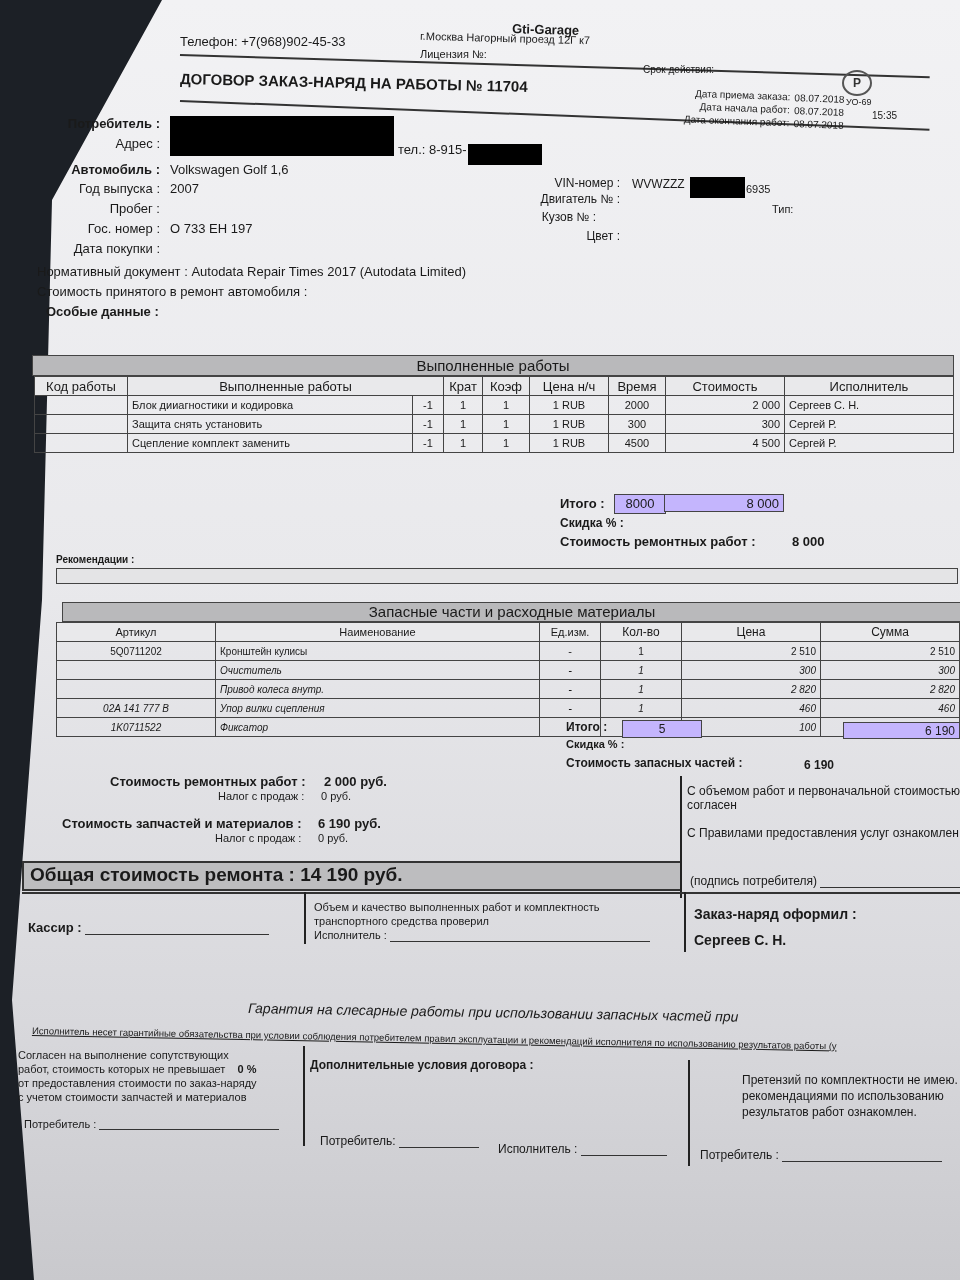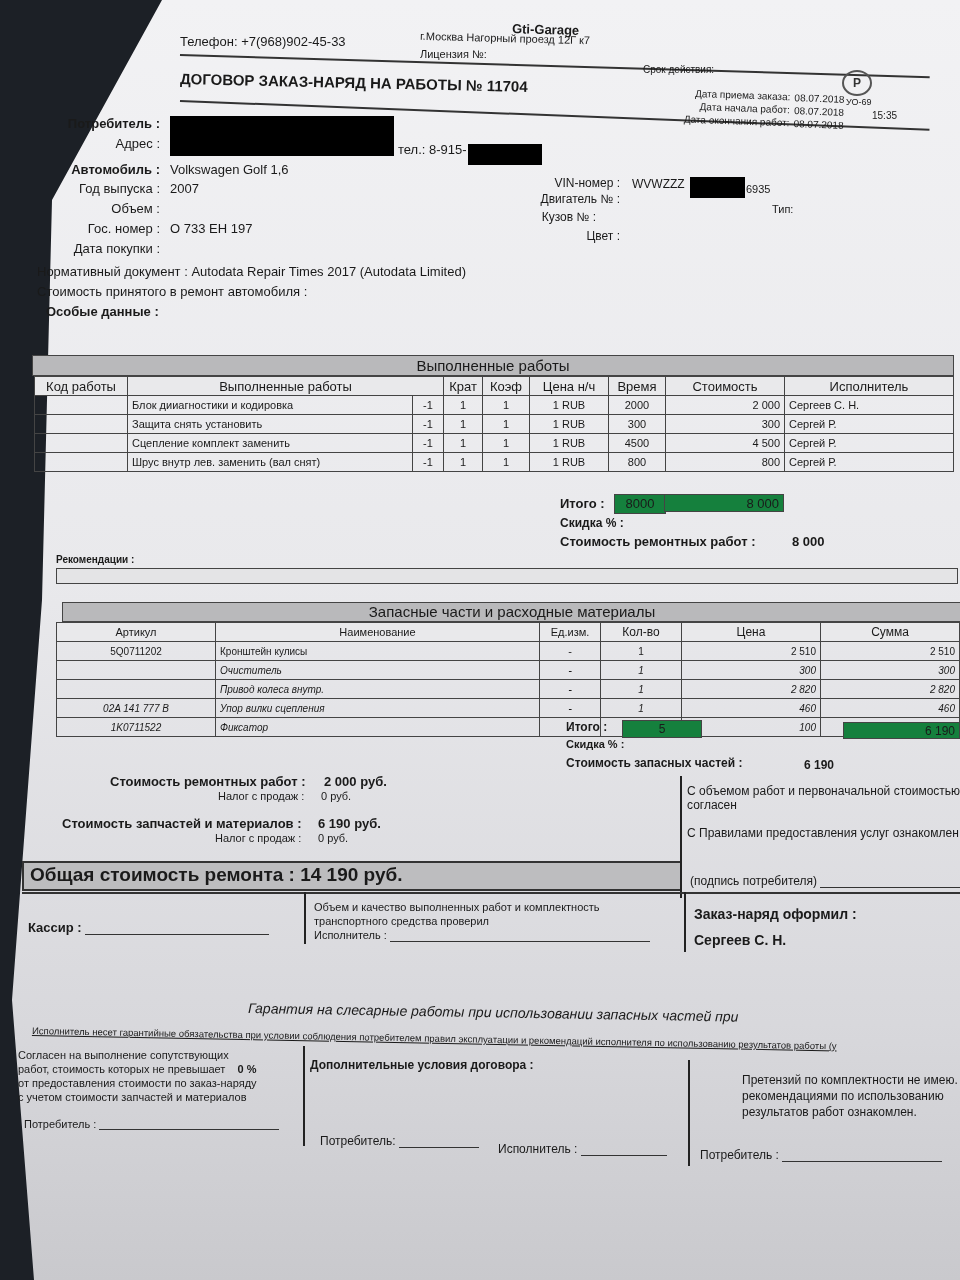--- a/index.html
+++ b/index.html
@@ -27,21 +27,21 @@
     position:absolute; background:#b9b9bb; border:1px solid #444;
     font-size:15px; text-align:center; font-weight:normal;
   }
   table.grid { position:absolute; border-collapse:collapse; font-size:11px;padding-left:24px; }
   table.grid td, table.grid th {
     border:1px solid #444; padding:0 4px; height:18px; white-space:nowrap;
   }
   table.grid th { font-size:13px; font-weight:normal; background:#e9e9eb; }
   .c { text-align:center; }
   .r { text-align:right; }
-  .tot { background:#15803d; border:1px solid #444; font-size:13px; }
+  .tot { background:#c4b5fd; border:1px solid #444; font-size:13px; }
   .sig-line { display:inline-block; border-bottom:1px solid #333; vertical-align:bottom; }
   .vline { position:absolute; width:0; border-left:2px solid #222; }
   .total-box {
     position:absolute; background:#bdbdbf; border:2px solid #333;
     font-size:19px; font-weight:bold; padding-left:6px; line-height:24px;
   }
   .stamp {
     position:absolute; width:26px; height:22px; border:2px solid #555; border-radius:50%;
     font-size:12px; font-weight:bold; text-align:center; line-height:22px; color:#333;
   }
@@ -78,21 +78,21 @@
 <div class="abs lbl bold" style="left:40px;top:116px;width:120px;">Потребитель :</div>
 <div class="abs lbl" style="left:40px;top:136px;width:120px;">Адрес :</div>
 <div class="redact" style="left:170px;top:116px;width:224px;height:40px;"></div>
 <div class="abs val" style="left:398px;top:142px;">тел.: 8-915-</div>
 <div class="redact" style="left:468px;top:144px;width:74px;height:21px;"></div>
 
 <div class="abs lbl bold" style="left:40px;top:162px;width:120px;">Автомобиль :</div>
 <div class="abs val" style="left:170px;top:162px;">Volkswagen Golf 1,6</div>
 <div class="abs lbl" style="left:40px;top:181px;width:120px;">Год выпуска :</div>
 <div class="abs val" style="left:170px;top:181px;">2007</div>
-<div class="abs lbl" style="left:40px;top:201px;width:120px;">Объем :</div>
+<div class="abs lbl" style="left:40px;top:201px;width:120px;">Пробег :</div>
 <div class="abs lbl" style="left:40px;top:221px;width:120px;">Гос. номер :</div>
 <div class="abs val" style="left:170px;top:221px;">О 733 ЕН 197</div>
 <div class="abs lbl" style="left:40px;top:241px;width:120px;">Дата покупки :</div>
 
 <div class="abs lbl" style="left:500px;top:176px;width:120px;font-size:12px;">VIN-номер :</div>
 <div class="abs val" style="left:632px;top:177px;font-size:12px;">WVWZZZ</div>
 <div class="redact" style="left:690px;top:177px;width:55px;height:21px;"></div>
 <div class="abs val" style="left:746px;top:183px;font-size:11px;">6935</div>
 <div class="abs lbl" style="left:500px;top:192px;width:120px;font-size:12px;">Двигатель № :</div>
 <div class="abs lbl" style="left:476px;top:210px;width:120px;font-size:12px;">Кузов № :</div>
@@ -144,31 +144,20 @@
     <td></td>
     <td>Сцепление комплект заменить</td>
     <td class="c">-1</td>
     <td class="c">1</td>
     <td class="c">1</td>
     <td class="c">1 RUB</td>
     <td class="c">4500</td>
     <td class="r">4 500</td>
     <td>Сергей Р.</td>
   </tr>
-  <tr>
-    <td></td>
-    <td>Шрус внутр лев. заменить (вал снят)</td>
-    <td class="c">-1</td>
-    <td class="c">1</td>
-    <td class="c">1</td>
-    <td class="c">1 RUB</td>
-    <td class="c">800</td>
-    <td class="r">800</td>
-    <td>Сергей Р.</td>
-  </tr>
 </tbody>
   </table>
 <div class="abs bold" style="left:560px;top:496px;font-size:13px;">Итого :</div>
 <div class="abs tot c" style="left:614px;top:494px;width:50px;height:18px;line-height:18px;">8000</div>
 <div class="abs tot r" style="left:664px;top:494px;width:120px;height:18px;line-height:18px;padding-right:4px;box-sizing:border-box;">8 000</div>
 <div class="abs bold" style="left:560px;top:516px;font-size:12px;">Скидка % :</div>
 <div class="abs bold" style="left:560px;top:534px;font-size:13px;">Стоимость ремонтных работ :</div>
 <div class="abs bold" style="left:792px;top:534px;font-size:13px;">8 000</div>
 
 <div class="abs bold" style="left:56px;top:554px;font-size:10px;">Рекомендации :</div>

